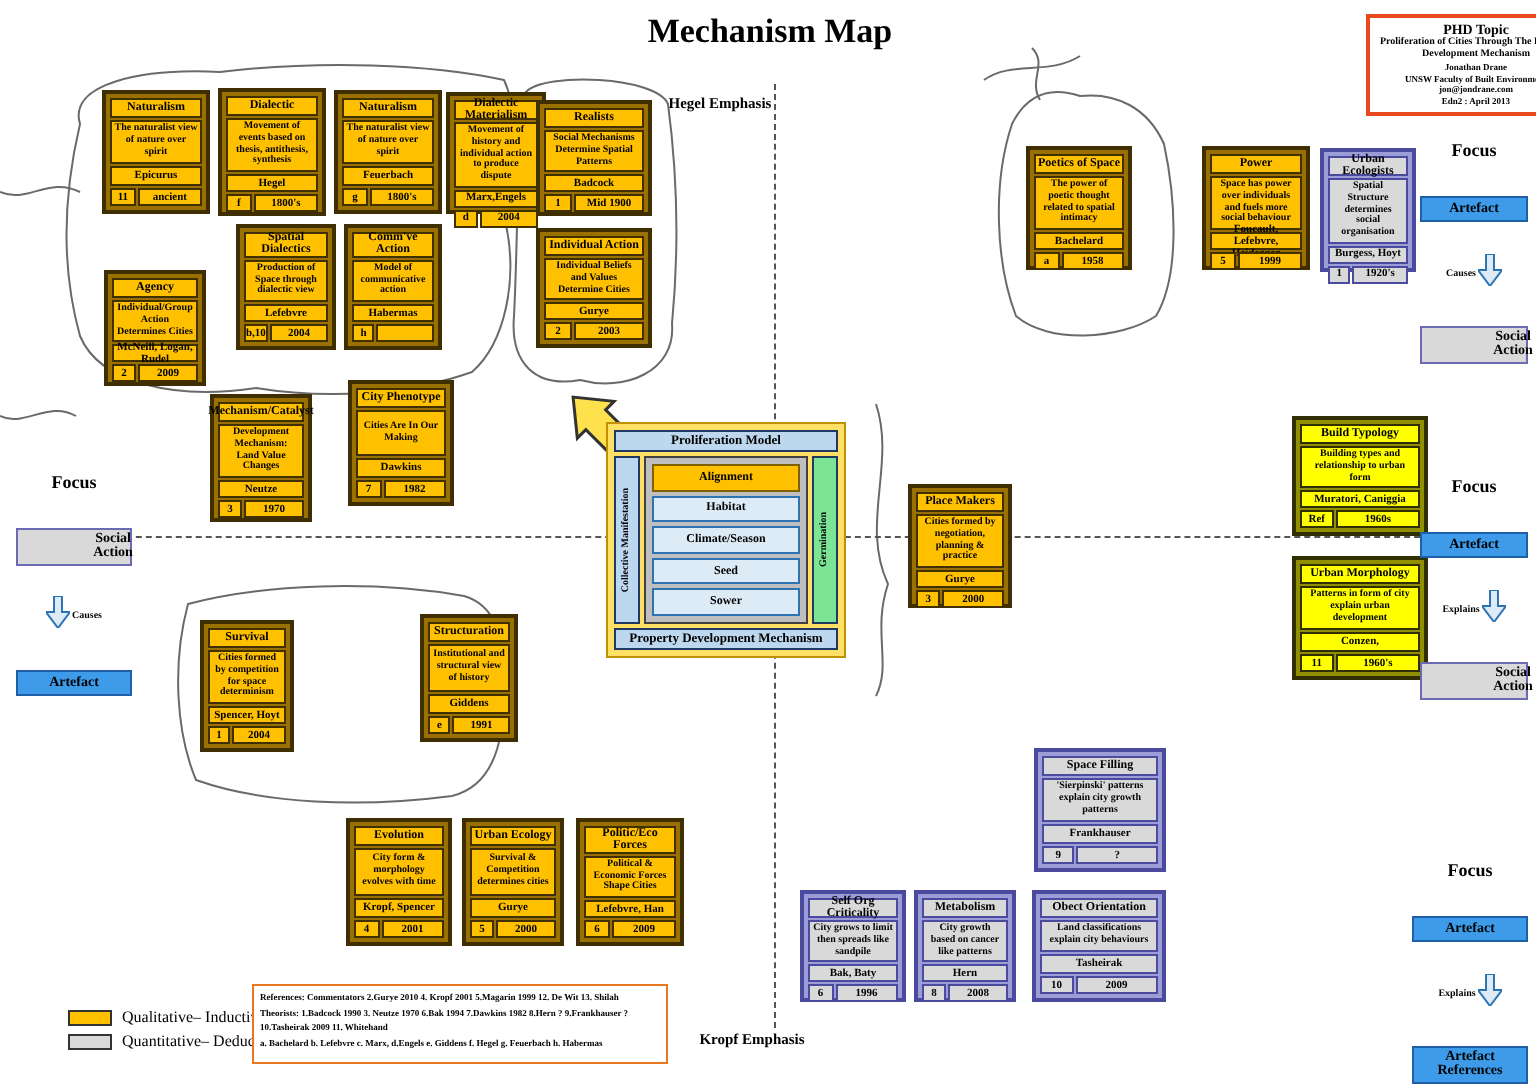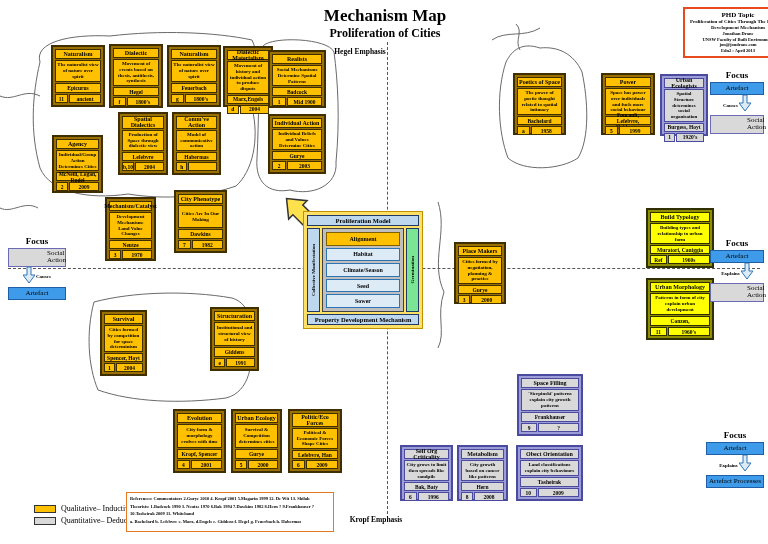--- a/index.html
+++ b/index.html
@@ -32,24 +32,24 @@
   .s-yellow{background:#8F8F00;border:2px solid #2F2F00;}
   .s-yellow .lb-cell{background:#FFFF00;border:1px solid #2F2F00;}
   .lb-cell{display:flex;align-items:center;justify-content:center;text-align:center;box-sizing:border-box;}
   .lb-title{font-weight:bold;font-size:6px;min-height:10px;line-height:1;padding:1px;}
   .lb-desc{flex:1;font-weight:bold;font-size:5px;line-height:1.15;padding:1px;}
   .lb-author{font-weight:bold;font-size:5.5px;min-height:9px;padding:1px;}
   .lb-foot{display:flex;gap:1px;min-height:9px;}
   .lb-ref{flex:0 0 28%;font-weight:bold;font-size:5.5px;}
   .lb-year{flex:1;font-weight:bold;font-size:5.5px;}
   
-  .fcluster{position:absolute;display:flex;flex-direction:column;align-items:center;gap:2px;z-index:3;}
+  .fcluster{position:absolute;display:flex;flex-direction:column;align-items:center;gap:18px;z-index:3;}
   .f-head{font-weight:bold;font-size:9px;}
-  .fbox{width:100%;min-height:13px;display:flex;align-items:center;justify-content:center;
-        font-weight:normal;font-size:7px;line-height:1.05;padding:1px;box-sizing:border-box;}
+  .fbox{width:100%;min-height:13px;display:flex;align-items:center;justify-content:center;text-align:center;
+        font-weight:bold;font-size:7px;line-height:1.05;padding:1px;box-sizing:border-box;}
   .fb-gray{background:#D9D9D9;border:1.5px solid #6A6AB5;padding-left:40px;}
   .fb-blue{background:#3D9BE9;border:1.5px solid #1F5FA8;}
   .f-arrowrow{display:flex;align-items:center;gap:1px;height:16px;}
   .f-arrowlabel{font-size:5px;font-weight:bold;}
   
   .model{position:absolute;left:303px;top:211px;width:120px;height:118px;background:#FFE066;
          border:1px solid #BF9000;display:flex;flex-direction:column;padding:3px;box-sizing:border-box;gap:2px;z-index:4;}
   .m-top,.m-bot{background:#BDD7EE;border:1px solid #203864;font-weight:bold;font-size:6.5px;text-align:center;padding:1px;}
   .m-mid{flex:1;display:flex;gap:2px;}
   .m-left,.m-right{width:13px;display:flex;align-items:center;justify-content:center;border:1px solid #203864;
@@ -93,21 +93,20 @@
     <g transform="translate(312,224) rotate(-135)">
       <polygon points="0,-7 20,-7 20,-13 36,0 20,13 20,7 0,7" fill="#FFE14D" stroke="#333" stroke-width="1.5"></polygon>
     </g>
   </svg>
 
   <div class="vline"></div>
   <div class="hline"></div>
 
   <div class="titleblock">
     <h1>Mechanism Map</h1>
-    <div class="subtitle">Proliferation of Cities</div>
   </div>
   <div class="axislabel micro">Hegel Emphasis</div>
   <div class="axislabel macro">Kropf Emphasis</div>
 
   <div class="phd">
     <div class="phd-h">PHD Topic</div>
     <div class="phd-line">Proliferation of Cities Through The Property Development Mechanism</div>
     <div class="phd-small">Jonathan Drane</div>
     <div class="phd-small">UNSW Faculty of Built Environment</div>
     <div class="phd-small">jon@jondrane.com</div>
@@ -421,17 +420,17 @@
       </div>
       <div class="fcluster" style="left: 706px; top: 430px; width: 58px;">
         <div class="f-head">Focus</div>
         <div class="fbox fb-blue">Artefact</div>
         <div class="f-arrowrow">
           <div class="f-arrowlabel">Explains</div>
           <span><svg width="12" height="16" viewBox="0 0 12 16">
               <polygon points="4,0 8,0 8,8 12,8 6,16 0,8 4,8" fill="#DDEBF7" stroke="#2E74B5" stroke-width="1"></polygon>
             </svg></span>
         </div>
-        <div class="fbox fb-blue">Artefact Processes</div>
+        <div class="fbox fb-blue">Artefact References</div>
       </div>
     </div>
 
 </div>
 
 </body></html>

